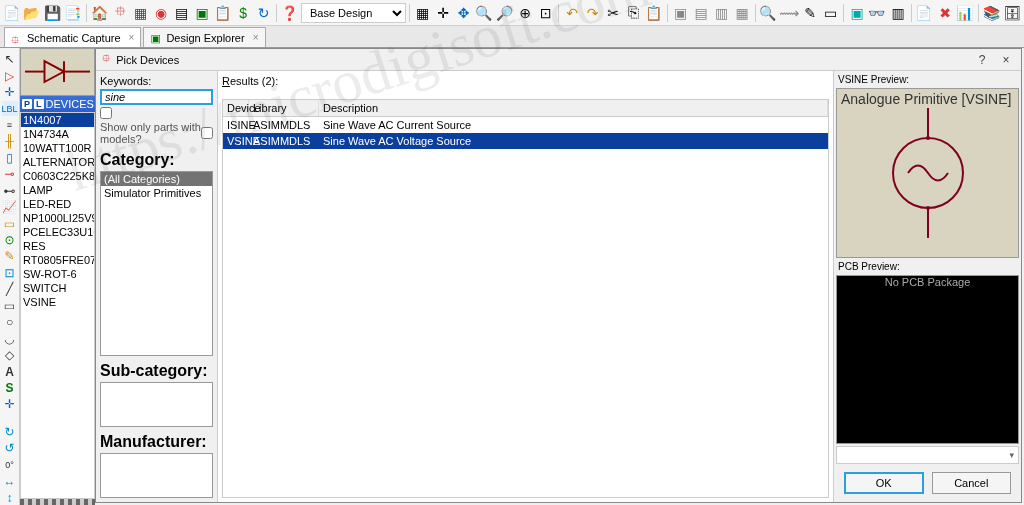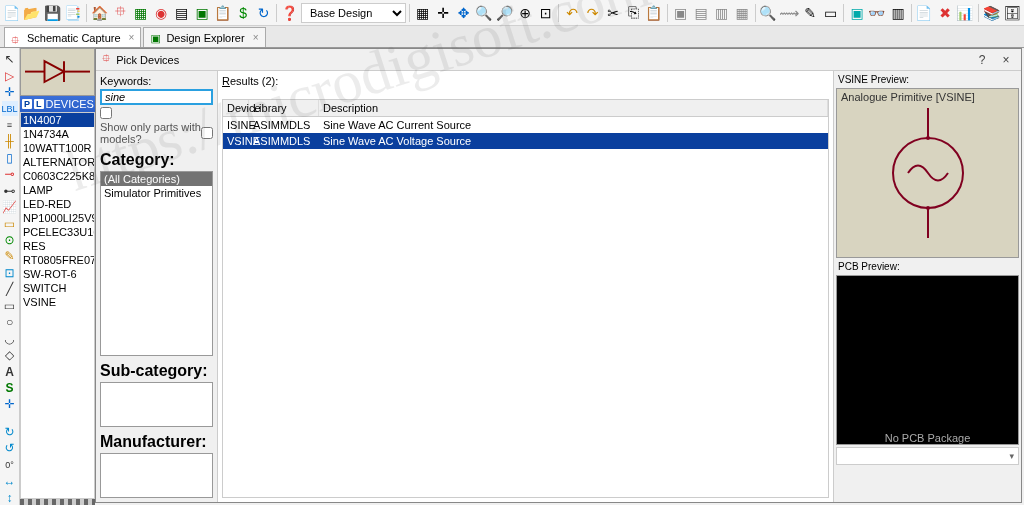--- a/index.html
+++ b/index.html
@@ -52,22 +52,22 @@
 .res-head { display: flex; background: #f0f0f0; border-bottom: 1px solid #ccc; font-size: 10px; }
 .res-head div { padding: 2px 4px; border-right: 1px solid #ddd; }
 .res-row { display: flex; font-size: 10px; padding: 1px 0; cursor: pointer; }
 .res-row div { padding: 1px 4px; }
 .res-row.sel { background: #0a3f9e; color: white; }
 .col-dev { width: 26px; } .col-lib { width: 70px; } .col-desc { flex: 1; }
 
 .preview-col { width: 188px; background: #f0f0f0; border-left: 1px solid #ccc; display: flex; flex-direction: column; padding: 2px; gap: 2px; }
 .pv-label { font-size: 10px; padding: 1px 2px; }
 .sch-preview { height: 170px; background: #d8d4c0; border: 1px solid #999; display: flex; align-items: center; justify-content: center; position: relative; }
-.sch-preview .caption { position: absolute; top: 2px; left: 4px; font-size: 11px; color: #333; }
-.pcb-preview { height: 170px; background: #000; border: 1px solid #999; display: flex; align-items: flex-end; justify-content: center; color: #aaa; font-size: 10px; }
+.sch-preview .caption { position: absolute; top: 2px; left: 4px; font-size: 14px; color: #333; }
+.pcb-preview { height: 170px; background: #000; border: 1px solid #999; display: flex; align-items: flex-start; justify-content: center; color: #aaa; font-size: 10px; }
 .dd { height: 18px; border: 1px solid #ccc; background: #fff; display: flex; align-items: center; justify-content: flex-end; padding: 0 4px; color: #666; font-size: 9px; }
 .btn-row { display: flex; gap: 8px; padding: 6px 8px; justify-content: flex-end; }
 .btn { width: 80px; height: 22px; border: 1px solid #999; background: #f5f5f5; cursor: pointer; font-size: 11px; }
 .btn.ok { border: 2px solid #2aa0e0; }
 
 .watermark { position: absolute; left: 50px; top: 20px; font-size: 60px; color: rgba(100,100,100,0.12); transform: rotate(-18deg); pointer-events: none; z-index: 999; font-family: serif; white-space: nowrap; }
 </style>
 </head>
 <body>
 
@@ -268,18 +268,22 @@
             <line x1="45" y1="100" x2="45" y2="130" stroke="#800020" stroke-width="2"></line>
             <circle cx="45" cy="30" r="2" fill="#800020"></circle>
             <circle cx="45" cy="100" r="2" fill="#800020"></circle>
           </svg>
         </div>
         <div class="pv-label">PCB Preview:</div>
         <div class="pcb-preview">
           <span>No PCB Package</span>
         </div>
         <div class="dd">▾</div>
+        <div class="btn-row">
+          <button class="btn ok">OK</button>
+          <button class="btn">Cancel</button>
+        </div>
       </div>
     </div>
   </div>
 </div>
 
 <div class="watermark">https://microdigisoft.com - 19:5</div>
 
 </body></html>

